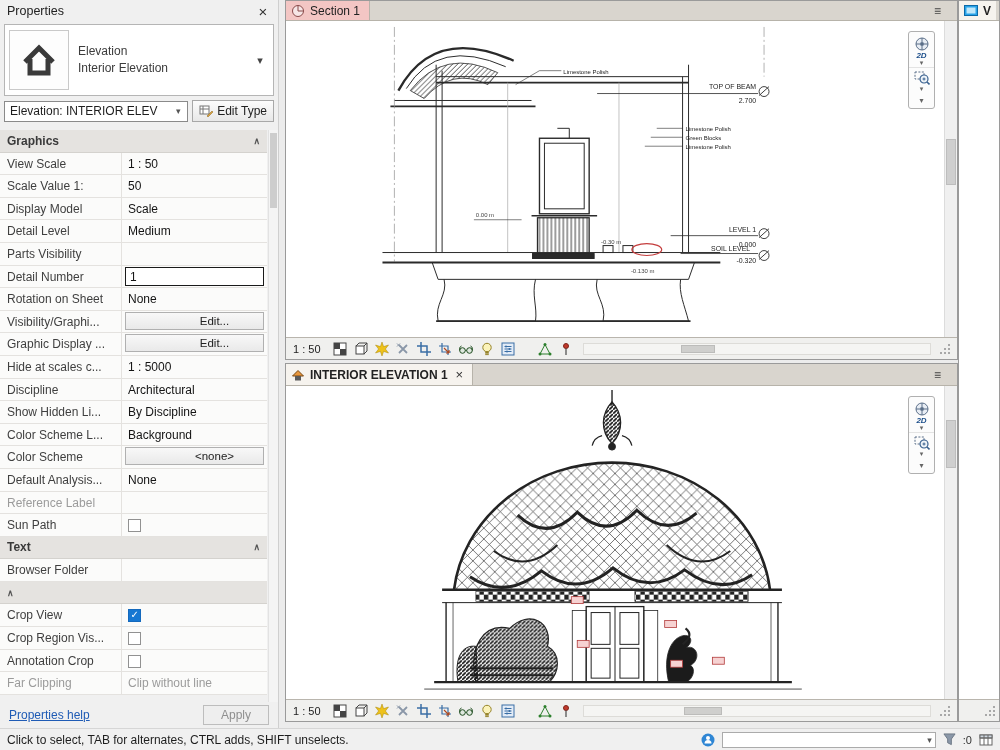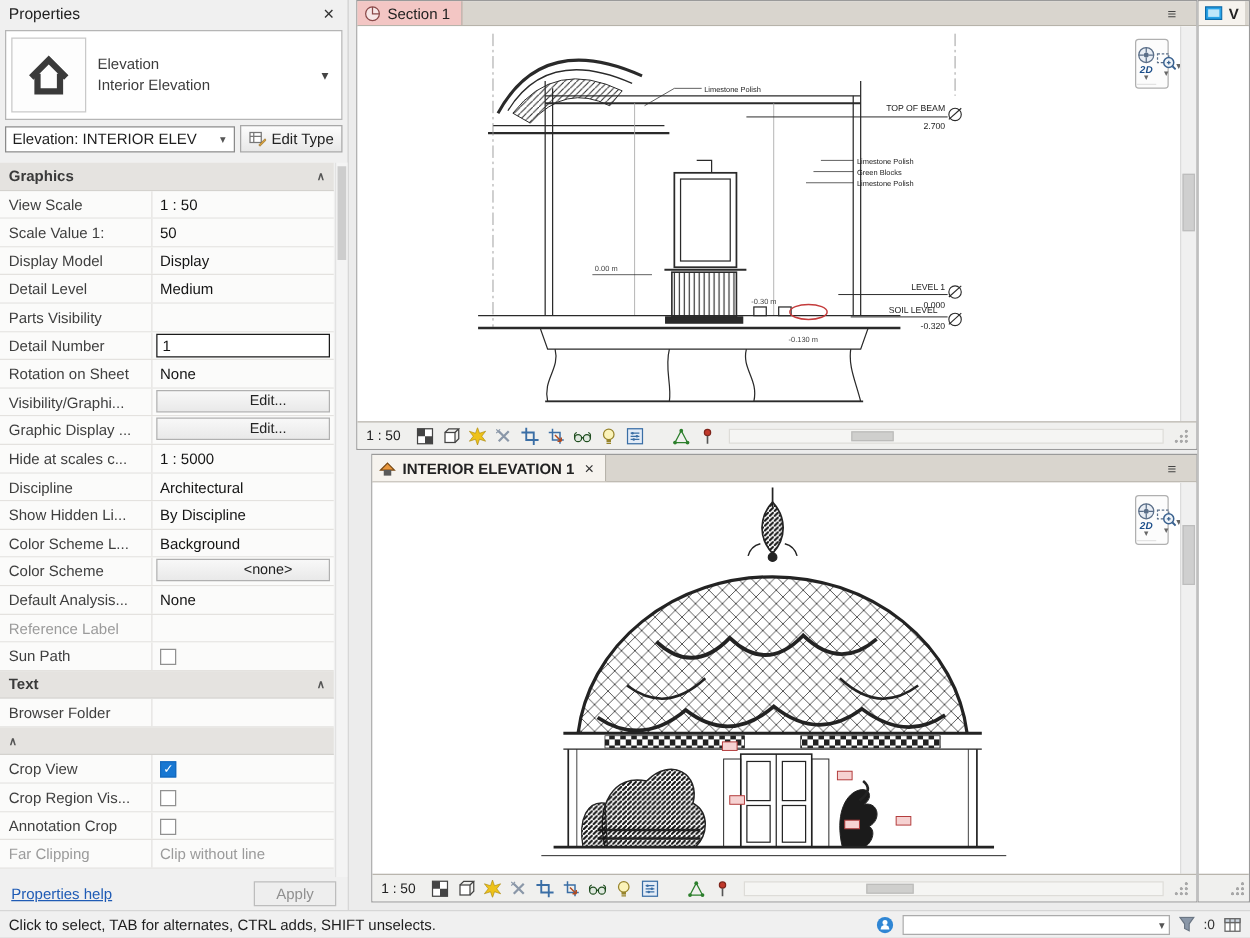--- a/index.html
+++ b/index.html
@@ -42,36 +42,36 @@
   .cb.on{background:#1777d2;border-color:#1469bd;}
   .cb.on::after{content:"✓";position:absolute;left:1.5px;top:-1px;color:#fff;font-size:10px;}
   .pp-footer{position:absolute;left:0;right:0;bottom:0;height:26px;display:flex;align-items:center;padding:0 9px;background:#f0f0f0;}
   .pp-help{color:#1f5bb5;text-decoration:underline;flex:1;cursor:pointer;}
   .apply-btn{width:66px;height:20px;border:1px solid #bdbdbd;background:#eeeeee;color:#8f8f8f;font-family:inherit;font-size:12px;}
 
   
   .views{position:absolute;left:285px;top:0;width:673px;height:722px;border-radius:25px;}
   .vw{position:absolute;left:0;right:0;background:#fff;border:1px solid #9a9a9a;}
   #vw1{top:0;height:360px;}
-  #vw2{top:363px;height:359px;margin-left:12px;}
+  #vw2{top:363px;height:359px;}
   .tabbar{height:20px;background:#d9d5ce;display:flex;align-items:stretch;border-bottom:1px solid #b7b3aa;position:relative;}
   #vw2 .tabbar{height:22px;}
   .tab{display:flex;align-items:center;gap:5px;padding:0 9px 0 5px;border-right:1px solid #b7b3aa;font-size:12px;color:#222;}
   .tab.pink{background:#f3c6c4;}
   .tab.act{background:#f6f3ee;font-weight:bold;}
   .tab-close{font-size:13px;color:#333;margin-left:3px;font-weight:normal;}
   .tab-menu{position:absolute;right:16px;top:0;bottom:0;display:flex;align-items:center;color:#444;font-size:12px;}
   .canvas{position:absolute;left:0;right:0;background:#fff;overflow:hidden;}
   #vw1 .canvas{top:20px;height:316px;}
   #vw2 .canvas{top:22px;height:313px;}
   .draw{position:absolute;left:0;top:0;width:calc(100% - 13px);height:100%;}
   .vscroll{position:absolute;right:0;top:0;bottom:0;width:13px;background:#f0f0f0;border-left:1px solid #dcdcdc;}
   .vthumb{position:absolute;left:1px;right:1px;background:#cfcfcf;border:1px solid #bdbdbd;}
   .navbar{position:absolute;right:22px;top:10px;width:27px;background:rgba(252,252,252,.96);border:1px solid #b0b0b0;
-          border-radius:3px;display:flex;flex-direction:row;align-items:center;padding:2px 0;}
+          border-radius:3px;display:flex;flex-direction:column;align-items:center;padding:2px 0;}
   .nav-btn{width:25px;display:flex;flex-direction:column;align-items:center;padding:2px 0 1px;border-bottom:1px solid #e3e3e3;}
   .twoD{font-size:8px;font-weight:bold;color:#1c4e8a;font-style:italic;line-height:8px;}
   .mini-arr{font-size:7px;color:#666;line-height:6px;}
   .nav-chev{font-size:8px;color:#666;padding:3px 0 1px;}
   .ctrlbar{position:absolute;left:0;right:0;bottom:0;height:22px;background:#f0f0ee;border-top:1px solid #b9b5ad;
            display:flex;align-items:center;padding:0 5px;gap:3px;}
   .scale-btn{font-size:11px;padding:0 7px 0 2px;color:#222;white-space:nowrap;}
   .cbi{width:18px;height:18px;display:flex;align-items:center;justify-content:center;}
   .cb-gap{width:13px;}
   .hscroll{flex:1;height:12px;background:#f5f5f3;border:1px solid #dddcd8;position:relative;margin:0 5px;}
@@ -239,21 +239,21 @@
         <div class="prow">
           <div class="plabel">View Scale</div>
           <div class="pvalue">1 : 50</div>
         </div>
         <div class="prow">
           <div class="plabel">Scale Value    1:</div>
           <div class="pvalue">50</div>
         </div>
         <div class="prow">
           <div class="plabel">Display Model</div>
-          <div class="pvalue">Display</div>
+          <div class="pvalue">Scale</div>
         </div>
         <div class="prow">
           <div class="plabel">Detail Level</div>
           <div class="pvalue">Medium</div>
         </div>
         <div class="prow">
           <div class="plabel">Parts Visibility</div>
         </div>
         <div class="prow">
           <div class="plabel">Detail Number</div>

